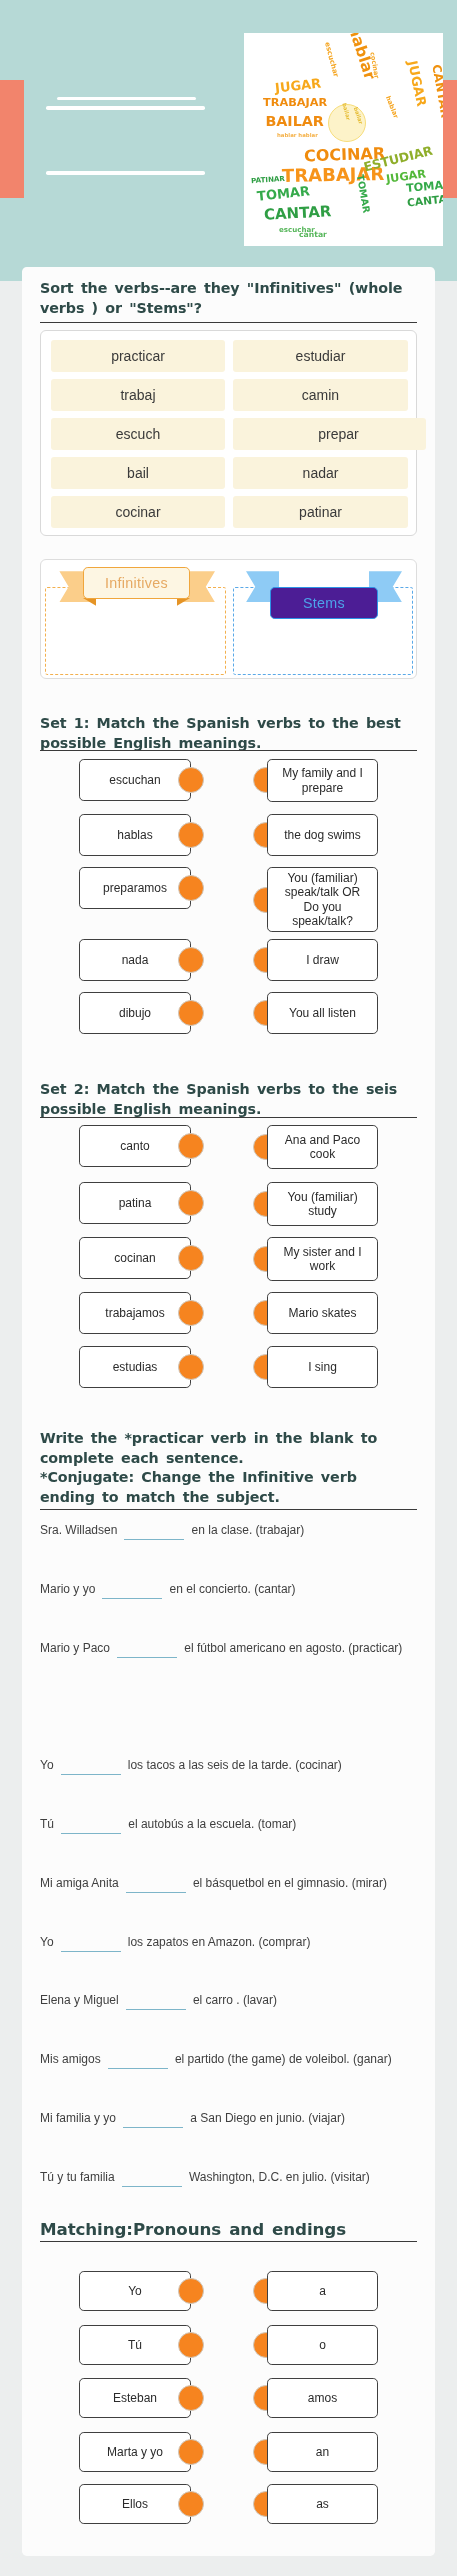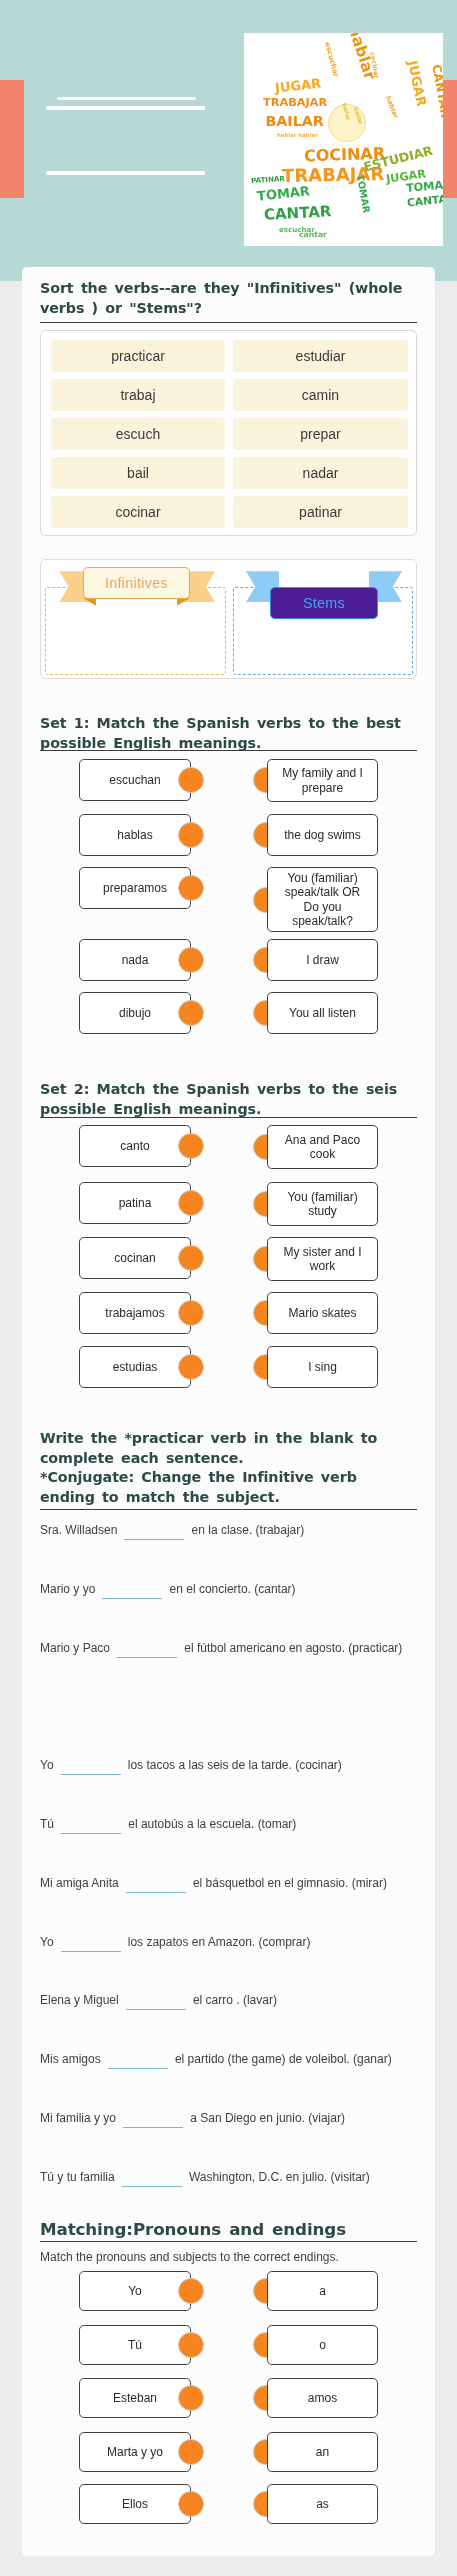--- a/index.html
+++ b/index.html
@@ -114,21 +114,21 @@
   <div id="card">
 
     <div class="h1" style="top:12px;">Sort the verbs--are they  "Infinitives" (whole verbs ) or "Stems"?</div>
     <div class="hr" style="top:55px;"></div>
     <div id="sortbox">
       <div class="chip c0" style="top:9px;">practicar</div>
       <div class="chip c1" style="top:9px;">estudiar</div>
       <div class="chip c0" style="top:48px;">trabaj</div>
       <div class="chip c1" style="top:48px;">camin</div>
       <div class="chip c0" style="top:87px;">escuch</div>
-      <div class="chip c1" style="top:87px;">prepar</div>
+      <div class="chip c1" style="top:87px;padding-left:18px;">prepar</div>
       <div class="chip c0" style="top:126px;">bail</div>
       <div class="chip c1" style="top:126px;">nadar</div>
       <div class="chip c0" style="top:165px;">cocinar</div>
       <div class="chip c1" style="top:165px;">patinar</div>
     </div>
 
     <div id="zonebox">
       <div id="zone-inf" class="dzone"></div>
       <div id="zone-stem" class="dzone"></div>
       <div class="tail orange lft" style="left:18.4px;"></div>
@@ -262,21 +262,20 @@
     <div class="sentence" style="top:1550px;"><span>Tú</span><span class="blank"></span><span>el autobús a la escuela. (tomar)</span></div>
     <div class="sentence" style="top:1609px;"><span>Mi amiga Anita</span><span class="blank"></span><span>el básquetbol en el gimnasio. (mirar)</span></div>
     <div class="sentence" style="top:1668px;"><span>Yo</span><span class="blank"></span><span>los zapatos en Amazon. (comprar)</span></div>
     <div class="sentence" style="top:1726px;"><span>Elena y Miguel</span><span class="blank"></span><span>el carro . (lavar)</span></div>
     <div class="sentence" style="top:1785px;"><span>Mis amigos</span><span class="blank"></span><span>el partido (the game) de voleibol. (ganar)</span></div>
     <div class="sentence" style="top:1844px;"><span>Mi familia y yo</span><span class="blank"></span><span>a San Diego en junio. (viajar)</span></div>
     <div class="sentence" style="top:1903px;"><span>Tú y tu familia</span><span class="blank"></span><span>Washington, D.C. en julio. (visitar)</span></div>
 
     <div class="h1 big" style="top:1953px;">Matching:Pronouns and endings</div>
     <div class="hr" style="top:1974px;"></div>
-    <div class="body-text" style="top:1983px;">Match the pronouns and subjects to the correct endings.</div>
 
     <div class="mrow" style="top:2004px;">
       <div class="mcard l" style="height:40px;">
           <span>Yo</span>
         </div>
       <div class="dot l" style="top:7.1px;"></div>
       <div class="dot r" style="top:7.1px;"></div>
       <div class="mcard r" style="height:40px;">
           <span>a</span>
         </div>

